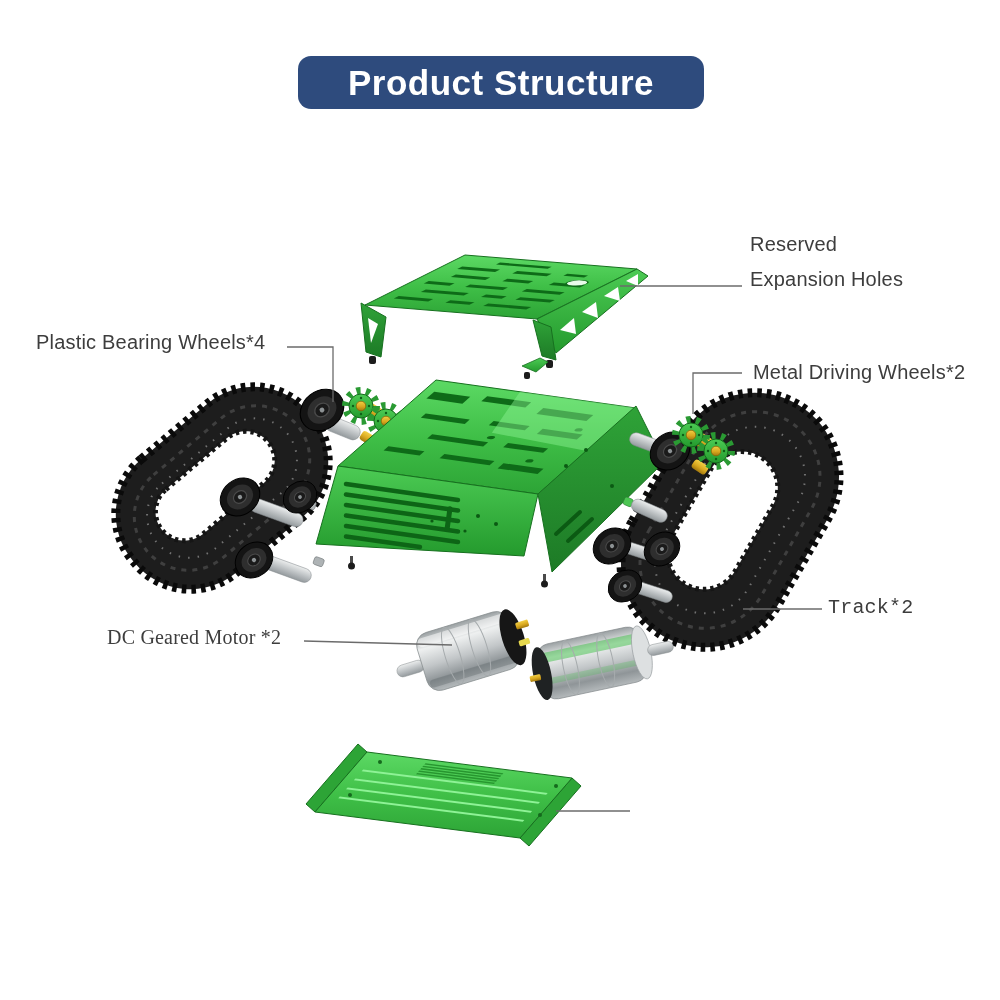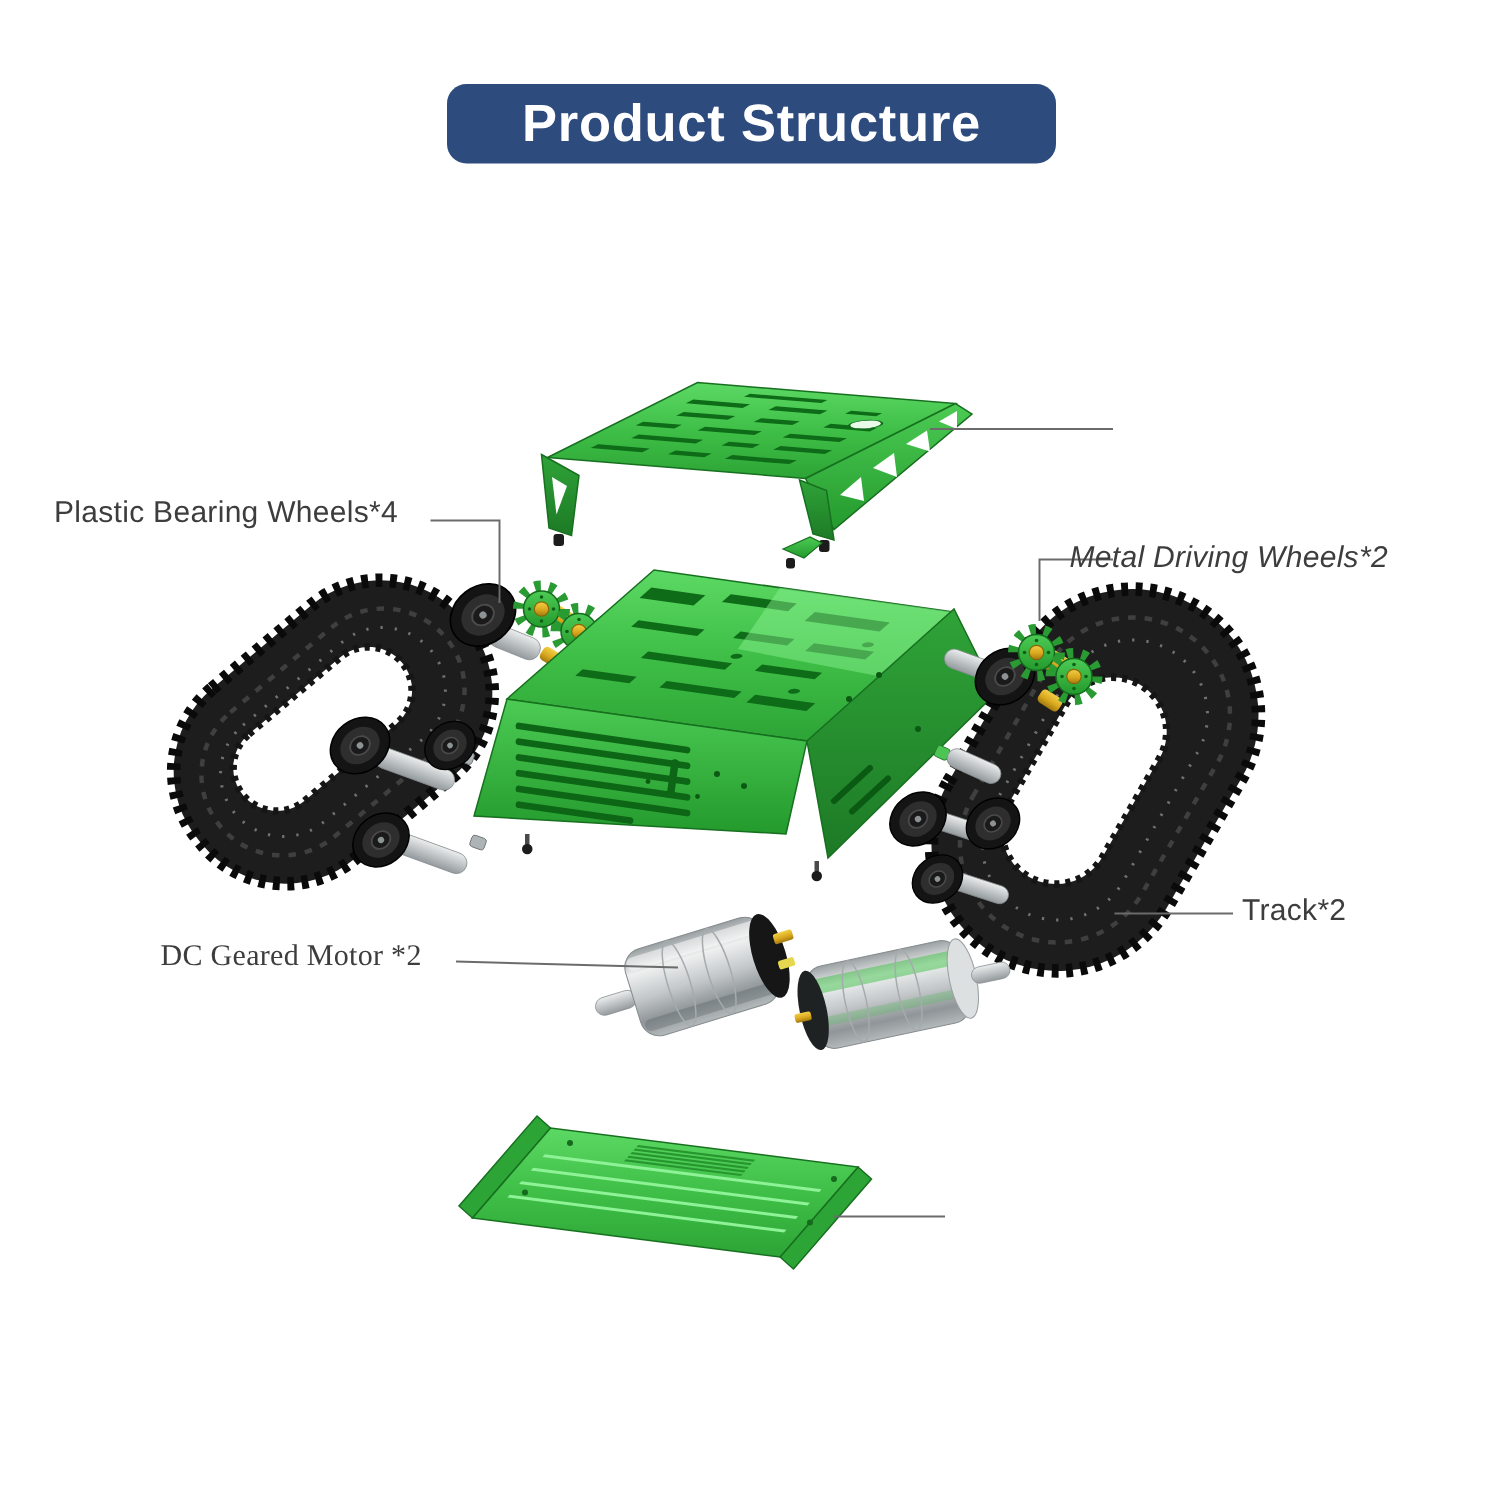--- a/index.html
+++ b/index.html
@@ -9,22 +9,22 @@
   .stage{position:relative;width:1000px;height:1000px;background:#ffffff;overflow:hidden;
          font-family:"Liberation Sans","DejaVu Sans",sans-serif;}
   .figure-svg{position:absolute;left:0;top:0;width:1000px;height:1000px;}
   .title-pill{position:absolute;left:298px;top:56px;width:406px;height:53px;border-radius:13px;
     background:var(--title-bg);color:var(--title-text);font-size:35px;font-weight:700;
     display:flex;align-items:center;justify-content:center;letter-spacing:.5px;}
   .part-label{position:absolute;color:var(--label-text);font-size:20px;white-space:nowrap;
     letter-spacing:.2px;}
   .lbl-reserved{left:750px;top:233px;display:flex;flex-direction:column;gap:12px;}
   .lbl-plastic{left:36px;top:331px;}
-  .lbl-metal{left:713px;top:361px;font-style:italic;}
-  .lbl-track{left:828px;top:596px;}
+  .lbl-metal{left:753px;top:361px;}
+  .lbl-track{left:828px;top:596px;font-family:Liberation Mono, monospace;}
   .lbl-dc{left:107px;top:626px;font-family:Liberation Serif, serif;}
   .lbl-anodized{left:637px;top:798px;}
   .leader{fill:none;stroke:var(--leader-line);stroke-width:1.3px;}
 </style>
 </head>
 <body>
 
 <div class="stage">
 
 <svg class="figure-svg" viewBox="0 0 1000 1000" aria-hidden="true">
@@ -273,18 +273,22 @@
     <path class="leader" d="M287 347 H333 V402"></path>
     <path class="leader" d="M742 373 H693 V414"></path>
     <path class="leader" d="M822 609 H743"></path>
     <path class="leader" d="M304 641 L452 645"></path>
     <path class="leader" d="M630 811 H556"></path>
   </g>
 </svg>
 
 <div class="title-pill">Product Structure</div>
 
+<div class="part-label lbl-reserved">
+  <span>Reserved</span>
+  <span>Expansion Holes</span>
+</div>
 <div class="part-label lbl-plastic">Plastic Bearing Wheels*4</div>
 <div class="part-label lbl-metal">Metal Driving Wheels*2</div>
 <div class="part-label lbl-track">Track*2</div>
 <div class="part-label lbl-dc">DC Geared Motor *2</div>
 
 </div>
 
 </body></html>

